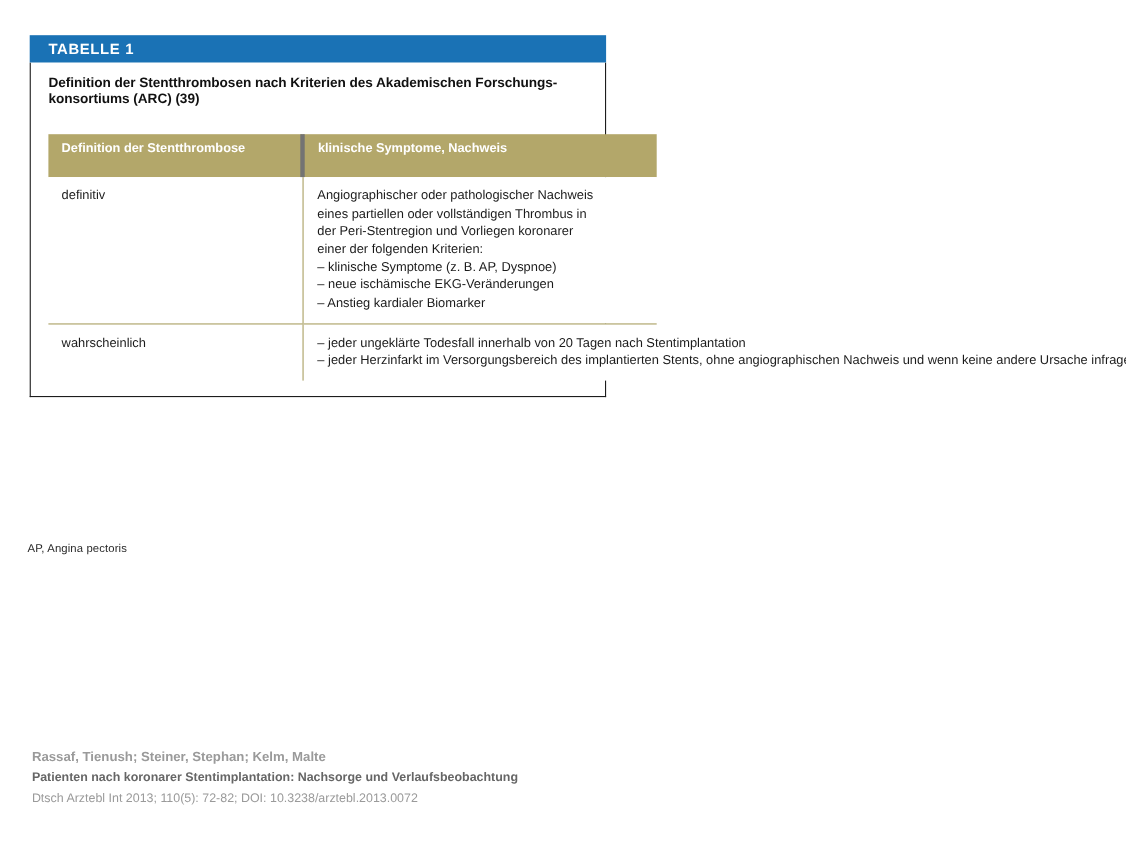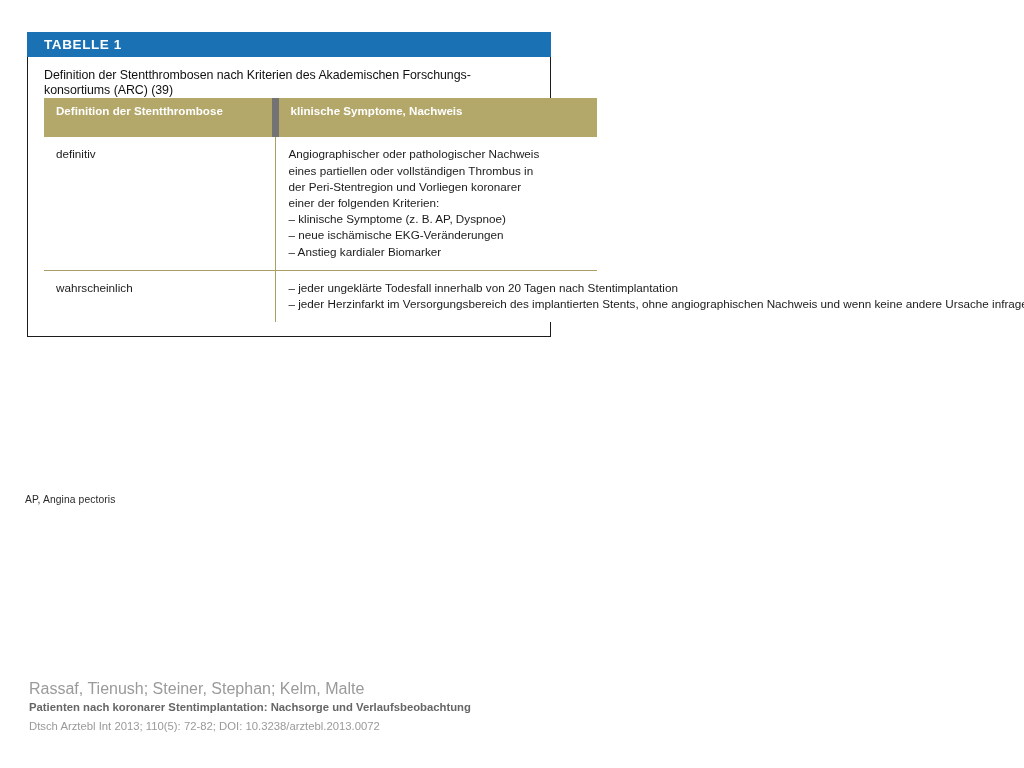--- a/index.html
+++ b/index.html
@@ -42,25 +42,25 @@
 
   .tbl-box {
     border: 1.4px solid #1c1c1c;
     border-top: none;
     background: #ffffff;
     padding: 11px 15px 14px 16px;
   }
 
   .tbl-title {
     font-size: 12.4px;
-    font-weight: normal;
+    font-weight: bold;
     color: #111111;
     line-height: 15.2px;
     letter-spacing: -0.05px;
-    margin-bottom: 0;
+    margin-bottom: 24px;
     max-width: 552px;
   }
 
   
   .grid {
     width: 100%;
     border-collapse: collapse;
     table-layout: fixed;
   }
   .grid col.c1 { width: 231px; }
@@ -70,21 +70,21 @@
     background: #b3a76a;
     color: #ffffff;
     font-size: 11.6px;
     font-weight: bold;
     text-align: left;
     padding: 6px 8px 20px 12px;
     height: 25px;
     vertical-align: middle;
   }
   .grid thead th.hcol2 {
-    border-left: 7px solid #737373;
+    border-left: 4px solid #737373;
   }
 
   .grid tbody td {
     font-size: 11.7px;
     color: #1b1b1b;
     line-height: 16.2px;
     vertical-align: top;
     padding: 9px 8px 10px 12px;
     border-bottom: 1.2px solid #a99f63;
     background: #ffffff;
@@ -115,23 +115,24 @@
   }
 
   
   .citation {
     position: absolute;
     left: 29px;
     top: 679px;
     font-family: "Liberation Sans", sans-serif;
   }
   .cit-authors {
-    font-size: 16px;
+    font-size: 12px;
     color: #9a9a9a;
     line-height: 19px;
+    font-weight: bold;
   }
   .cit-title {
     font-size: 11.3px;
     color: #666666;
     font-weight: bold;
     line-height: 19px;
   }
   .cit-source {
     font-size: 11.3px;
     color: #9a9a9a;

